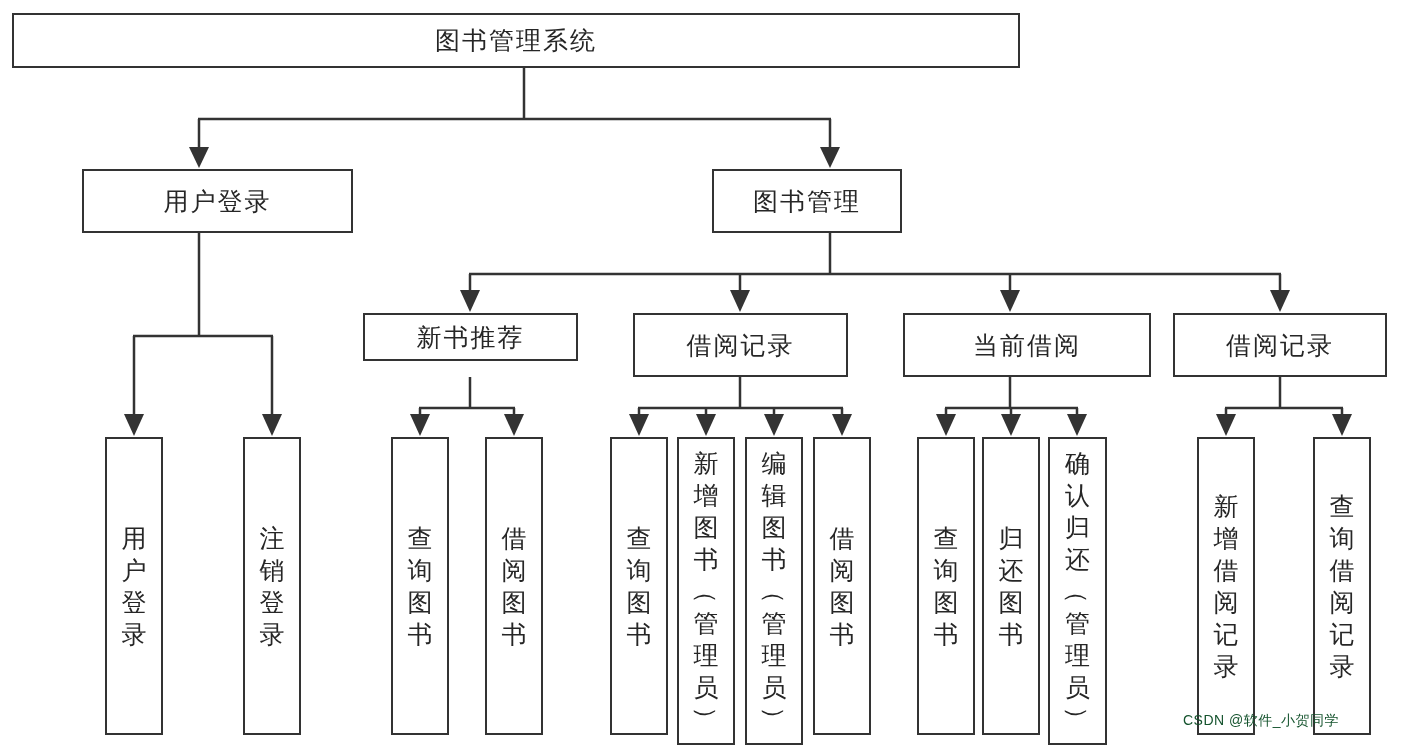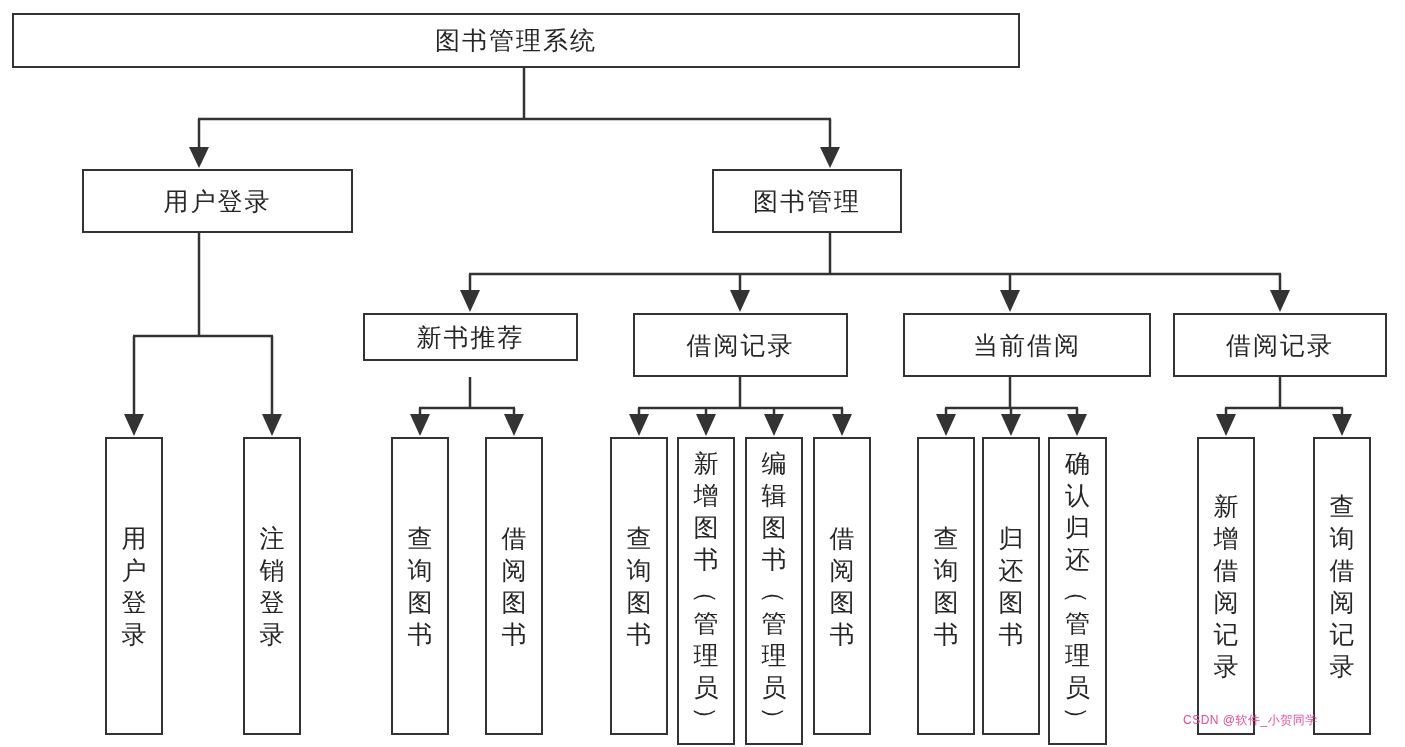--- a/index.html
+++ b/index.html
@@ -40,22 +40,22 @@
     display: block;
     height: 32px;
     line-height: 32px;
     text-align: center;
   }
   .vchar.rot { transform: rotate(90deg); }
   #watermark {
     position: absolute;
     left: 1183px;
     top: 712px;
-    font-size: 12px;
-    color: #ec4899;
+    font-size: 14px;
+    color: #14532d;
     white-space: nowrap;
     z-index: 3;
     letter-spacing: 0.5px;
   }
 </style>
 </head>
 <body>
 
 <div id="canvas">
 

